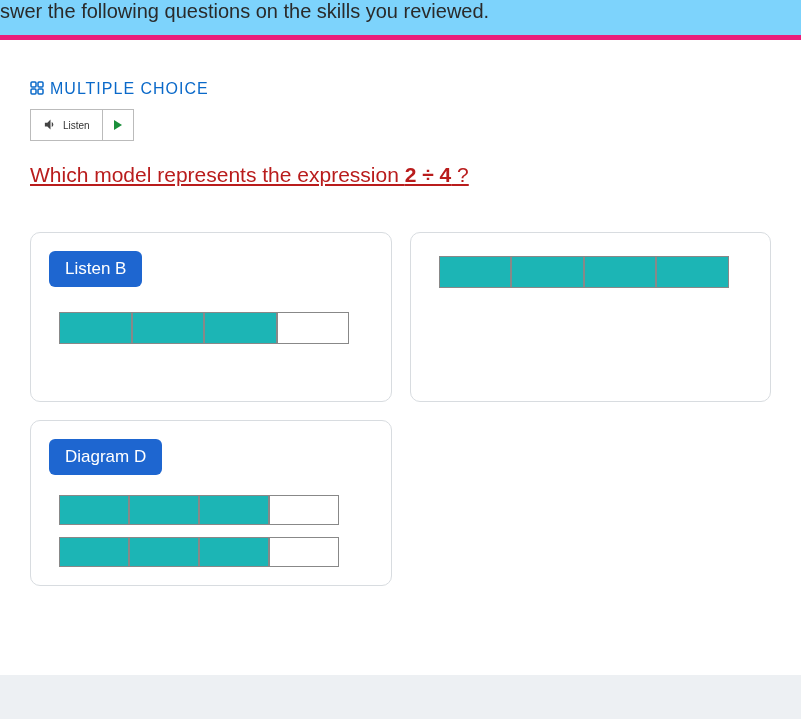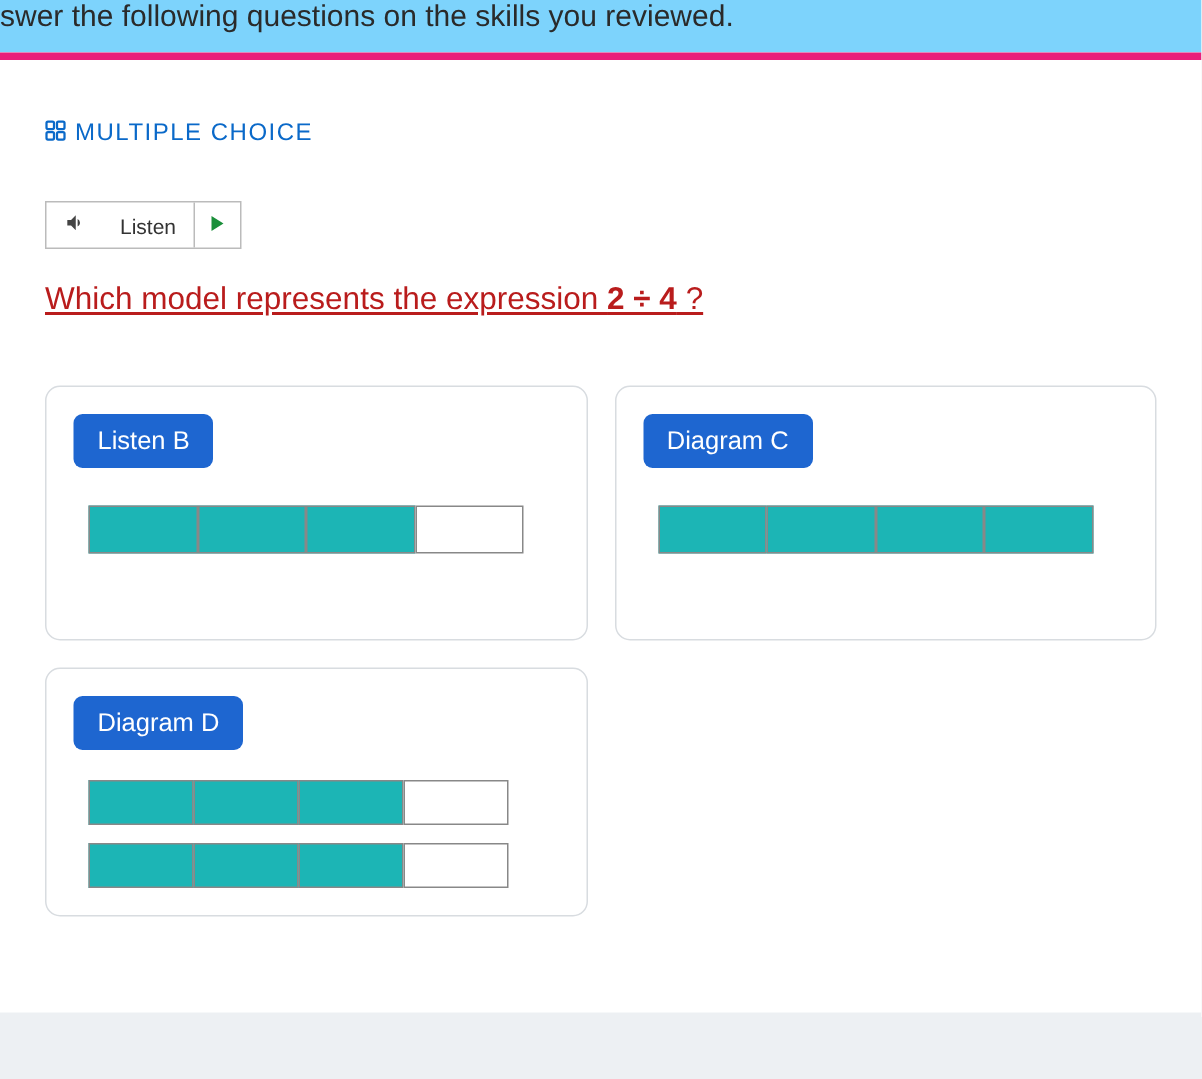--- a/index.html
+++ b/index.html
@@ -25,21 +25,21 @@
       background: #fff;
       border-top: 5px solid #e91e7a;
       padding: 40px 30px 30px 30px;
       min-height: 640px;
       position: relative;
     }
     .question-type {
       display: flex;
       align-items: center;
       gap: 6px;
-      margin-bottom: 36px;
+      margin-bottom: 11px;
     }
     .grid-icon {
       color: #0a69c9;
       font-size: 14px;
       letter-spacing: -1px;
       font-family: monospace;
       font-weight: bold;
     }
     .question-type-label {
       color: #0a69c9;
@@ -48,25 +48,25 @@
       font-family: 'Arial', sans-serif;
     }
     .listen-controls {
       display: inline-flex;
       border: 1px solid #bbb;
       background: #fff;
       margin-bottom: 22px;
     }
     .listen-btn {
       display: flex;
-      align-items: flex-end;
-      gap: 22px;
+      align-items: center;
+      gap: 5px;
       padding: 6px 12px;
       border-right: 1px solid #bbb;
-      font-size: 14px;
+      font-size: 10px;
       color: #333;
       font-family: Arial, sans-serif;
       cursor: pointer;
     }
     .play-btn {
       padding: 6px 10px;
       display: flex;
       align-items: center;
       justify-content: center;
       cursor: pointer;
@@ -196,21 +196,20 @@
         <div class="bar-row">
           <div class="cell filled"></div>
           <div class="cell filled"></div>
           <div class="cell filled"></div>
           <div class="cell empty"></div>
         </div>
       </div>
     </div>
 
     <div class="option-card short">
-      <div class="diagram-label">Diagram C</div>
       <div class="single-bar-wrap">
         <div class="bar-row">
           <div class="cell filled"></div>
           <div class="cell filled"></div>
           <div class="cell filled"></div>
           <div class="cell filled"></div>
         </div>
       </div>
     </div>
 

